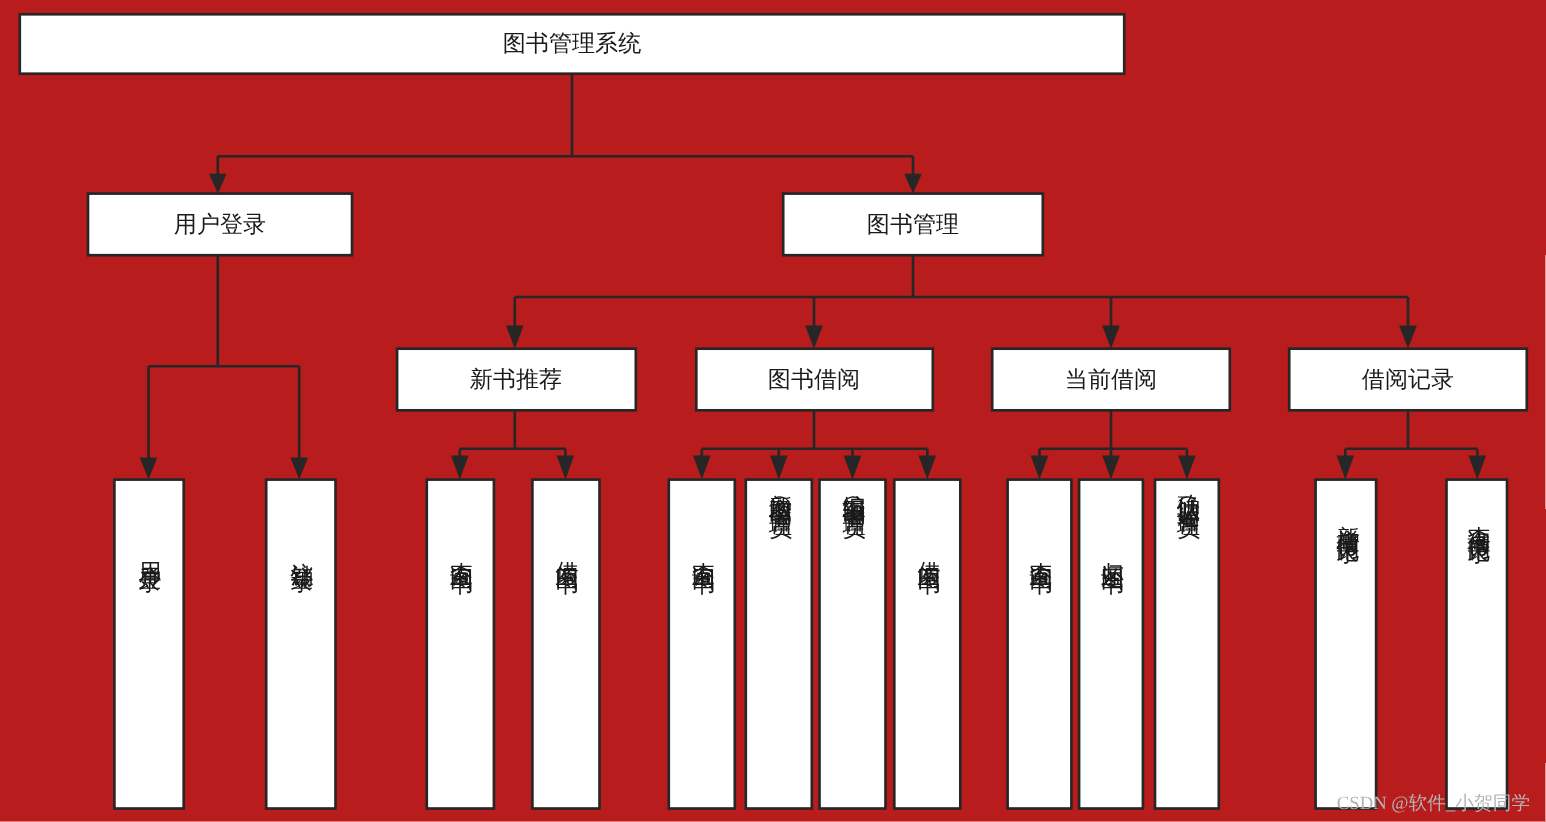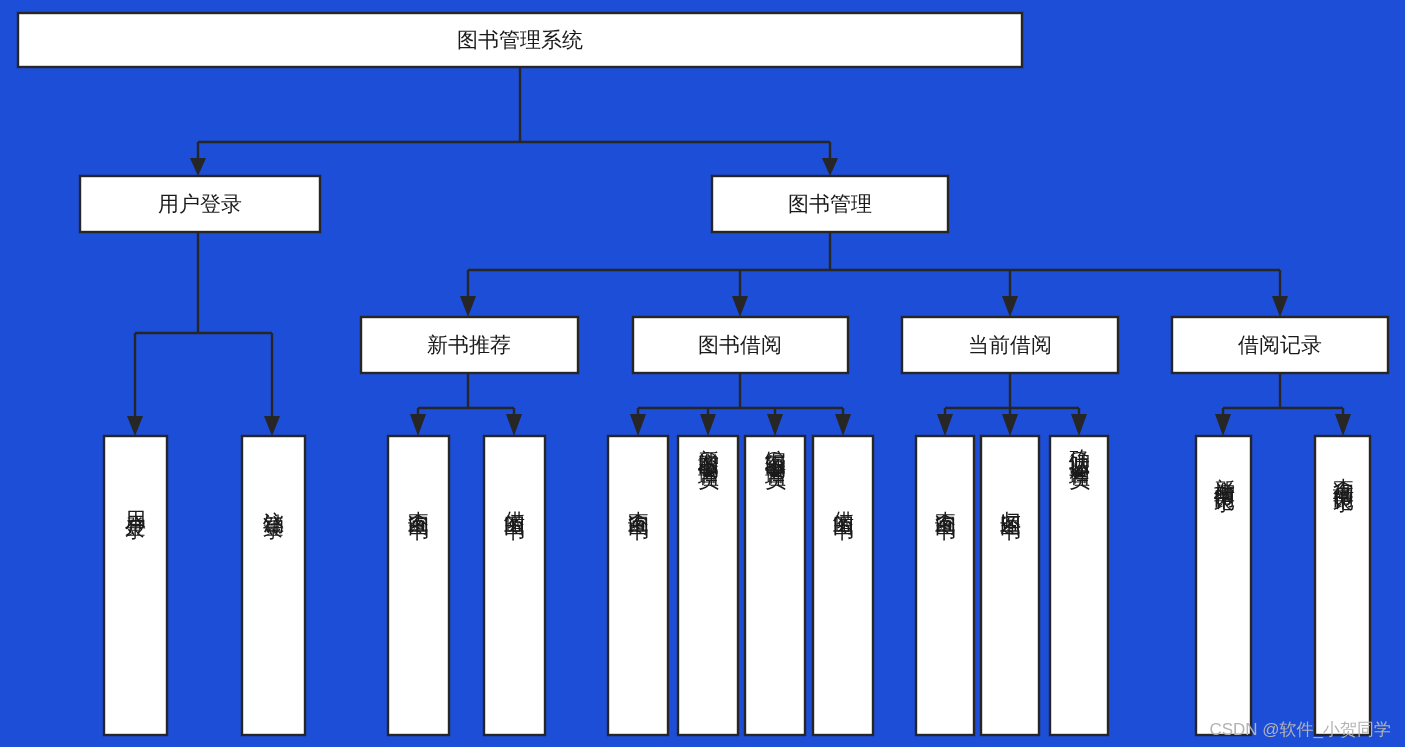--- a/index.html
+++ b/index.html
@@ -8,21 +8,21 @@
     padding: 0;
     background: #ffffff;
   }
   body {
     font-family: "Liberation Sans", "DejaVu Sans", sans-serif;
   }
   #diagram-root {
     position: relative;
     width: 1405px;
     height: 747px;
-    background: #1d4ed8;
+    background: #b91c1c;
     overflow: hidden;
   }
   svg.flow {
     position: absolute;
     top: 0;
     left: 0;
     width: 1405px;
     height: 747px;
     display: block;
   }
@@ -54,21 +54,21 @@
     font-size: 21px;
     writing-mode: vertical-rl;
     text-orientation: upright;
     text-anchor: middle;
     letter-spacing: 3px;
   }
   .watermark {
     position: absolute;
     right: 14px;
     bottom: 6px;
-    font-family: Liberation Sans, sans-serif;
+    font-family: Liberation Serif, serif;
     font-size: 17px;
     color: #b3b3b3;
     white-space: nowrap;
     user-select: none;
     text-align: center;
   }
 </style>
 </head>
 <body>
 

